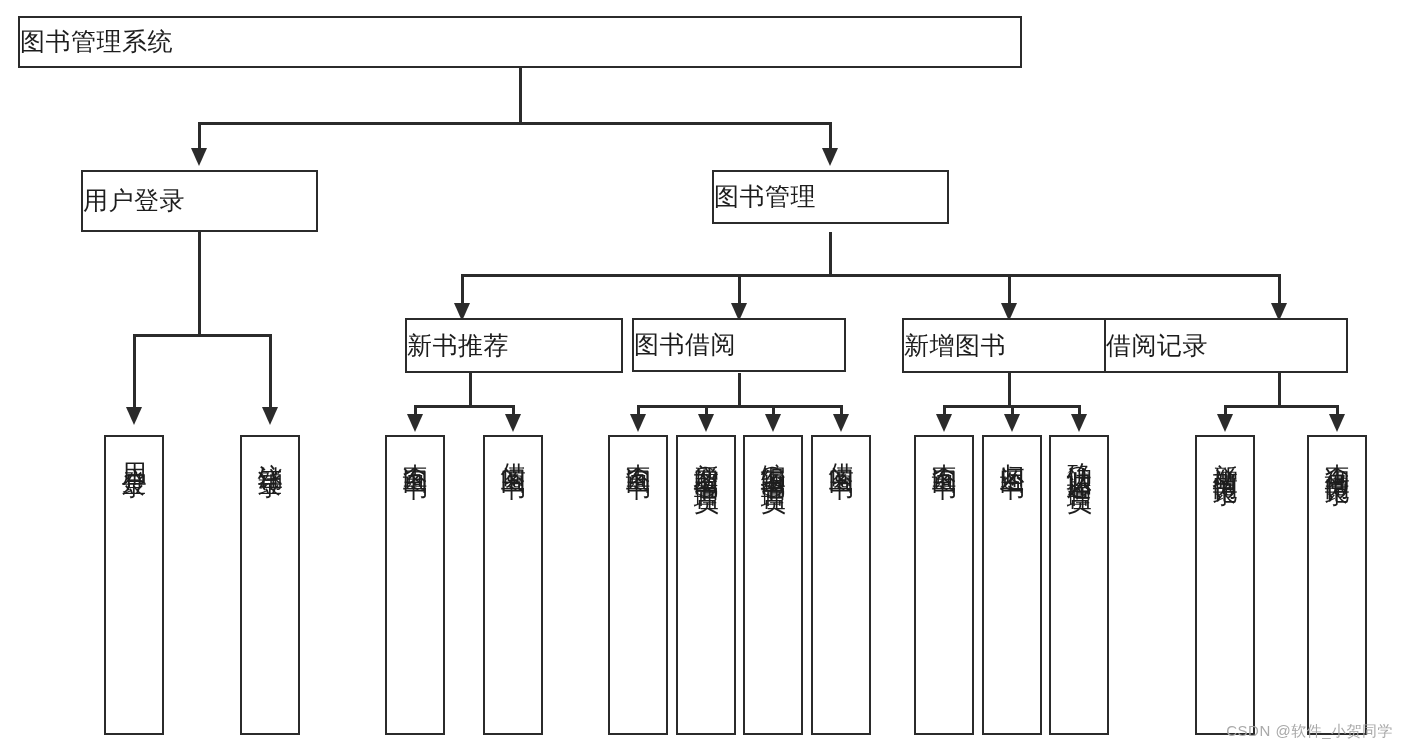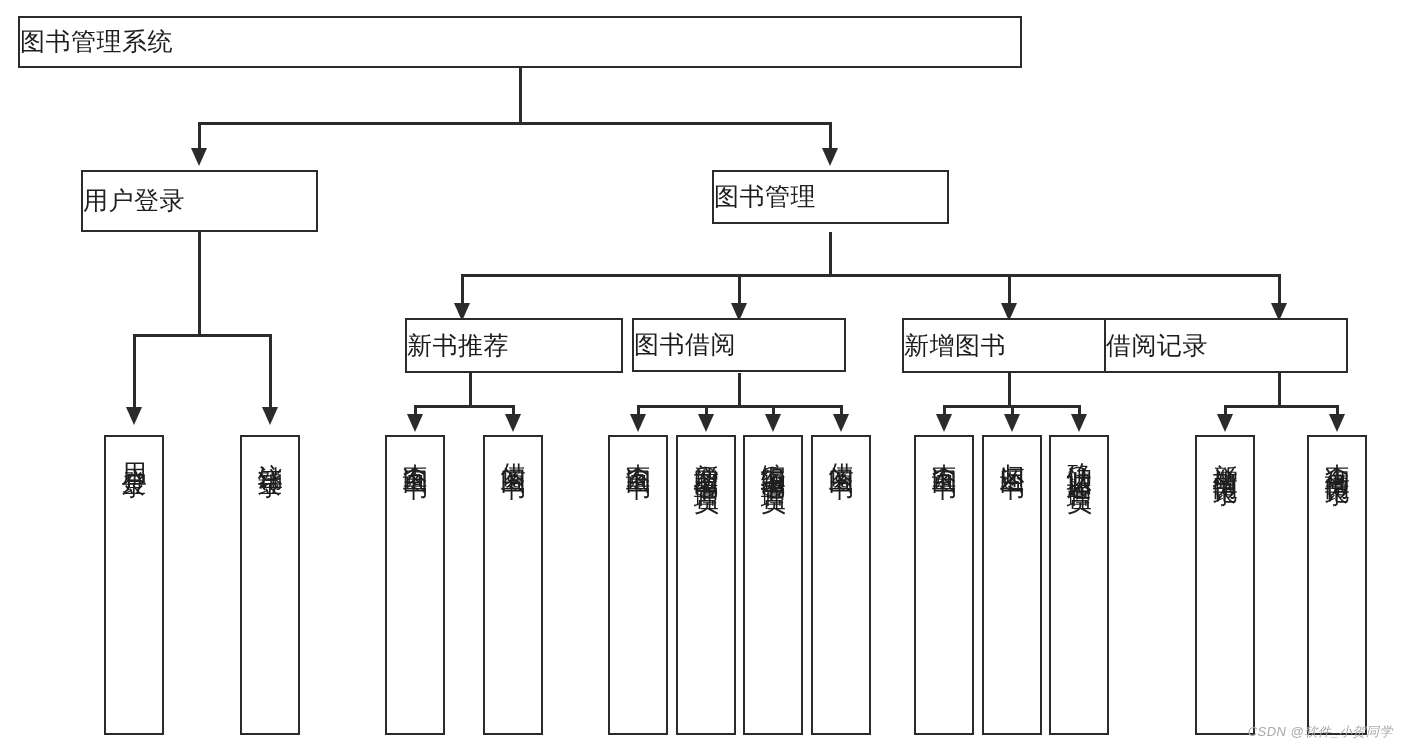--- a/index.html
+++ b/index.html
@@ -57,25 +57,24 @@
     width: 0;
     height: 0;
     border-left: 8px solid transparent;
     border-right: 8px solid transparent;
     border-top: 18px solid #2b2b2b;
   }
   #watermark {
     position: absolute;
     right: 12px;
     bottom: 6px;
-    font-size: 13px;
+    font-size: 15px;
     color: #a9a9a9;
     white-space: nowrap;
     letter-spacing: 0.5px;
-    font-style: italic;
   }
 </style>
 </head>
 <body>
 
 <div id="canvas">
 
   <div class="node horiz" style="left:18px; top:16px; width:1004px; height:52px;">
     <span>图书管理系统</span>
   </div>

